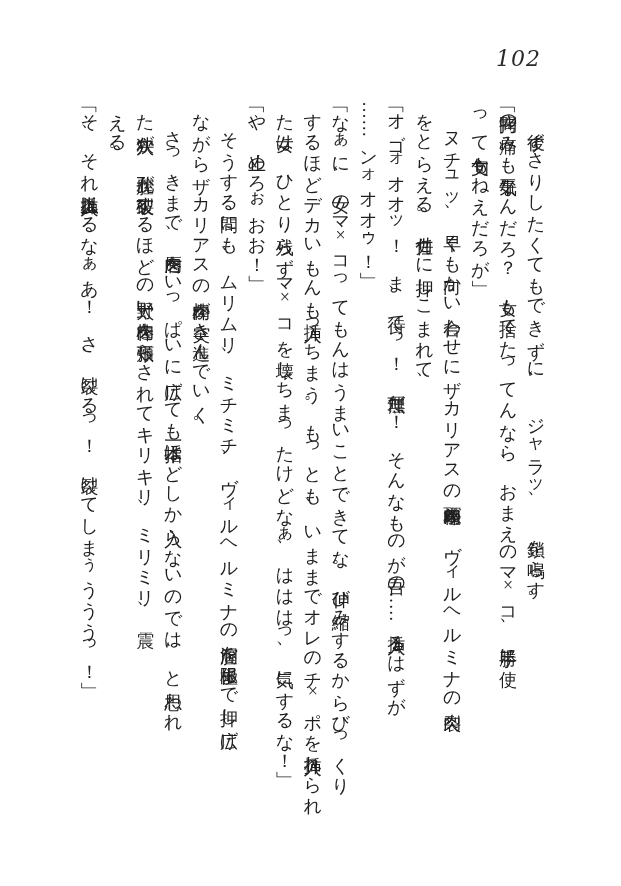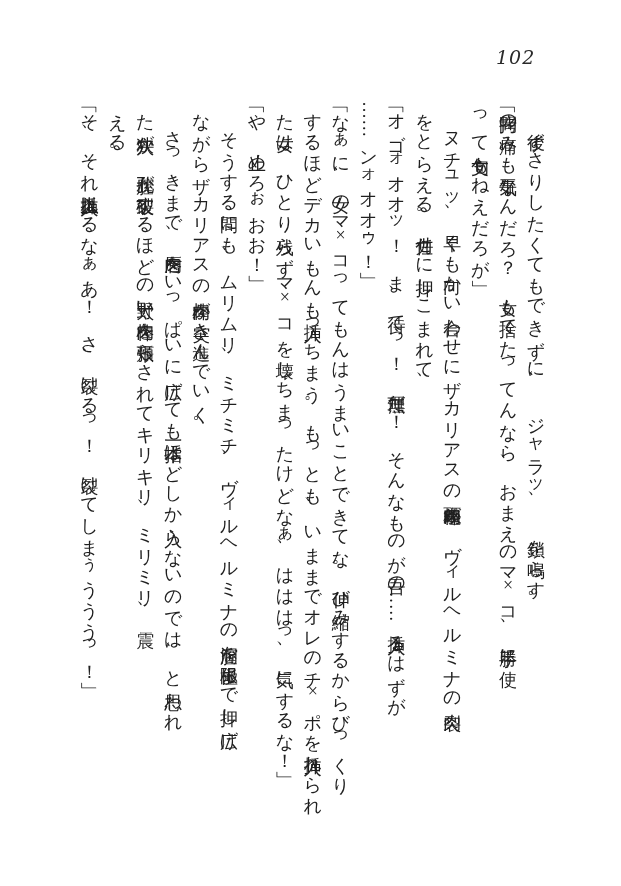--- a/index.html
+++ b/index.html
@@ -18,21 +18,21 @@
     position: absolute;
     inset: 0;
     background: #ffffff;
   }
   .page-number {
     position: absolute;
     top: 46px;
     left: 496px;
     font-family: "DejaVu Serif", serif;
     font-style: italic;
-    font-size: 19px;
+    font-size: 22px;
     letter-spacing: 1px;
     color: #2a2a2a;
   }
   .text-area {
     position: absolute;
     top: 101px;
     right: 72px;
     height: 706px;
     writing-mode: vertical-rl;
     text-orientation: mixed;

